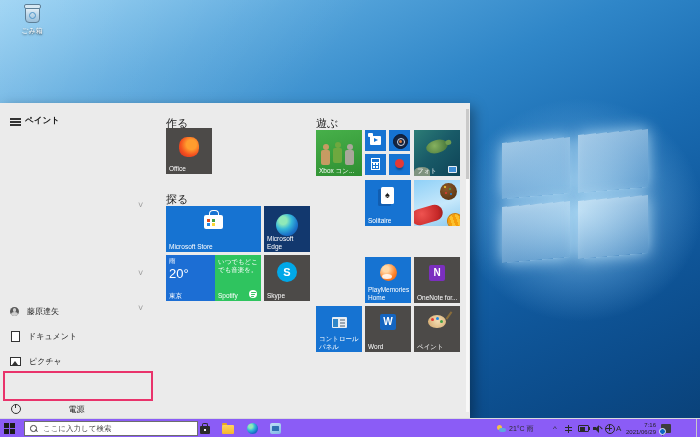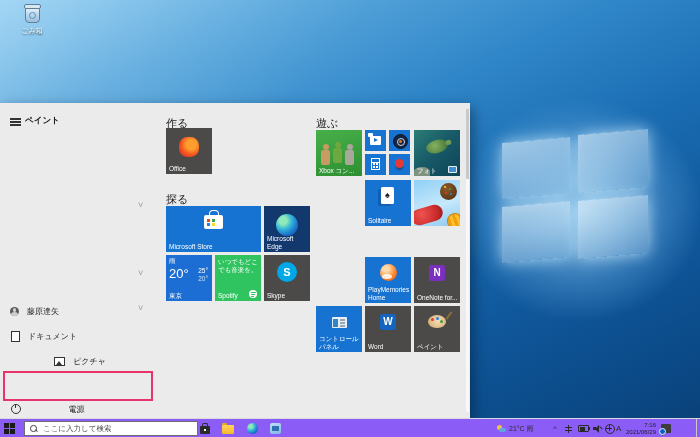--- a/index.html
+++ b/index.html
@@ -219,21 +219,21 @@
     <div class="menu-title">ペイント</div>
 
     <div class="nav-item" style="top:226px;">
       <span class="ico-doc"></span>
       <span class="lbl">ドキュメント</span>
     </div>
     <div class="nav-item" style="top:201px;">
       <span class="nav-ico avatar" style="margin-left:10px;"></span>
       <span class="lbl">藤原達矢</span>
     </div>
-    <div class="nav-item" style="top:251px;justify-content:center;">
+    <div class="nav-item" style="top:251px;">
       <span class="nav-ico ico-pic" style="margin-left:10px;"></span>
       <span class="lbl">ピクチャ</span>
     </div>
     <div class="settings-highlight"></div>
     <div class="nav-item" style="top:299px;gap:40px;">
       <span class="ico-power"></span>
       <span class="lbl">電源</span>
     </div>
 
     <div class="grp-chev" style="top:97px;">˅</div>
@@ -257,21 +257,21 @@
         <span class="sq" style="left:7.6px;top:8px;background:#fdd835;"></span>
       </div>
       <div class="tl">Microsoft Store</div>
     </div>
 
     <div class="tile" style="left:264px;top:103px;background:#12386e;">
       <div class="edge-ball"></div>
       <div class="tl">Microsoft Edge</div>
     </div>
 
-    <div class="tile" style="left:166px;top:152px;background:#1c6ed4;">
+    <div class="tile" style="left:166px;top:152px;background:#1c6ed4;padding-left:36px;">
       <div class="w-cond">雨</div>
       <div class="w-temp">20°</div>
       <div class="w-hi">25°</div>
       <div class="w-lo">20°</div>
       <div class="tl">東京</div>
     </div>
 
     <div class="tile" style="left:215px;top:152px;background:#2fc45f;">
       <div class="spot-tag">いつでもどこでも音楽を。</div>
       <div class="tl">Spotify</div>

